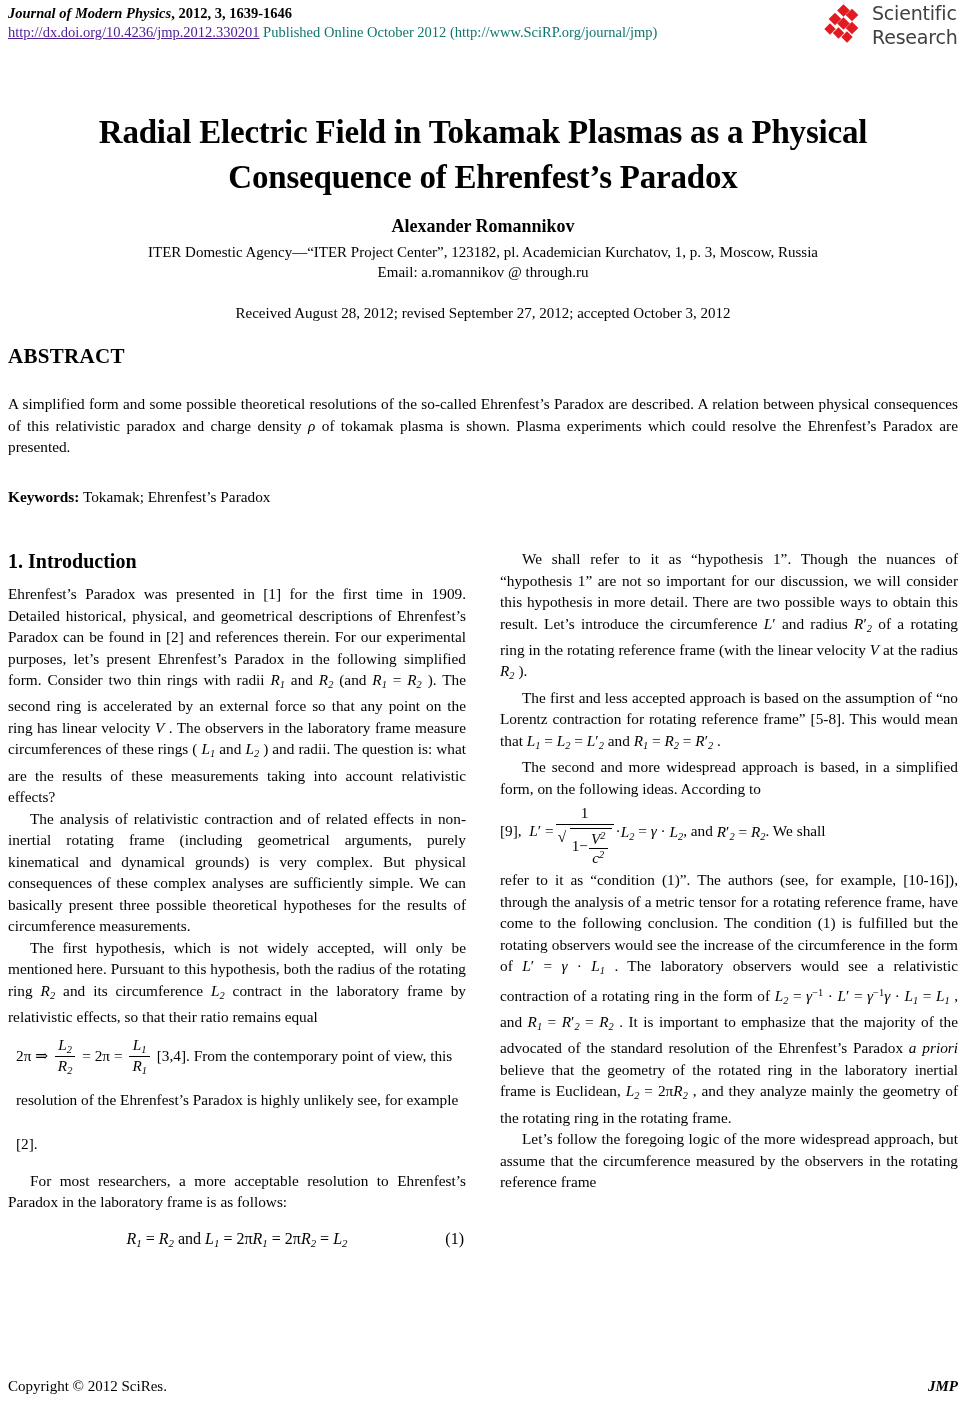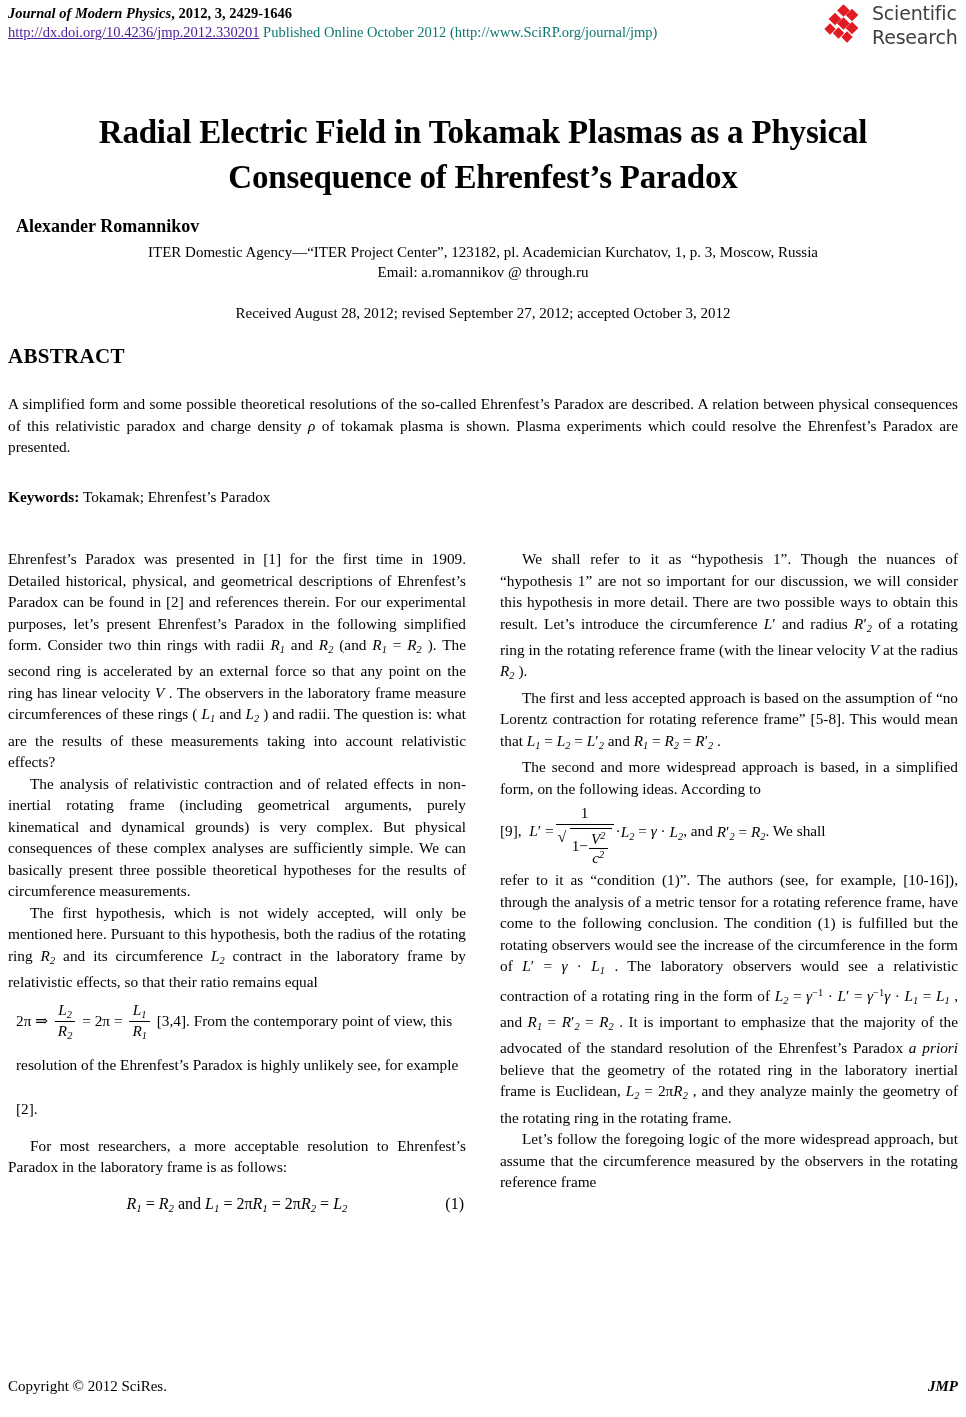--- a/index.html
+++ b/index.html
@@ -87,24 +87,24 @@
     text-align: center;
     font-size: 33px;
     font-weight: bold;
     line-height: 45px;
     letter-spacing: -0.2px;
   }
 
   
   .author {
     position: absolute;
-    left: 16px;
+    left: 8px;
     top: 214px;
     width: 950px;
-    text-align: left;
+    text-align: center;
     font-size: 18px;
     font-weight: bold;
     line-height: 24px;
   }
   .affil {
     position: absolute;
     left: 8px;
     top: 242px;
     width: 950px;
     text-align: center;
@@ -334,21 +334,21 @@
     font-style: italic;
     font-weight: bold;
   }
 </style>
 </head>
 <body>
 
 <div class="page">
 
   <div class="masthead">
-    <div class="mast-line1"><span class="mast-journal">Journal of Modern Physics</span><span class="mast-issue">, 2012, 3, 2429-1646</span></div>
+    <div class="mast-line1"><span class="mast-journal">Journal of Modern Physics</span><span class="mast-issue">, 2012, 3, 1639-1646</span></div>
     <div class="mast-line2"><span class="doi-link">http://dx.doi.org/10.4236/jmp.2012.330201</span><span class="pub-note"> Published Online October 2012 (http://www.SciRP.org/journal/jmp)</span></div>
   </div>
 
   <div class="logo-block">
     <svg class="logo-diamonds" viewBox="0 0 46 46" xmlns="http://www.w3.org/2000/svg">
       <g fill="#e01b22">
         <rect x="17" y="2" width="9" height="9" transform="rotate(45 21.5 6.5)"></rect>
         <rect x="25.5" y="6.5" width="9" height="9" transform="rotate(45 30 11)"></rect>
         <rect x="8.5" y="10.5" width="9" height="9" transform="rotate(45 13 15)"></rect>
         <rect x="17" y="15" width="9" height="9" transform="rotate(45 21.5 19.5)"></rect>
@@ -371,20 +371,21 @@
   <div class="email">Email: a.romannikov @ through.ru</div>
   <div class="dates">Received August 28, 2012; revised September 27, 2012; accepted October 3, 2012</div>
 
   <div class="abstract-head">ABSTRACT</div>
   <div class="abstract-body"><span>A simplified form and some possible theoretical resolutions of the so-called Ehrenfest’s Paradox are described. A relation between physical consequences of this relativistic paradox and charge density </span><span class="mi">ρ</span><span> of tokamak plasma is shown. Plasma experiments which could resolve the Ehrenfest’s Paradox are presented.</span></div>
 
   <div class="keywords"><b>Keywords:</b><span> Tokamak; Ehrenfest’s Paradox</span></div>
 
   <div class="col col-left">
 
+    <div class="sec-head"><span class="num">1.</span><span>Introduction</span></div>
 
     <p class="para"><span>Ehrenfest’s Paradox was presented in [1] for the first time in 1909. Detailed historical, physical, and geometrical descriptions of Ehrenfest’s Paradox can be found in [2] and references therein. For our experimental purposes, let’s present Ehrenfest’s Paradox in the following simplified form. Consider two thin rings with radii </span><span class="mi">R<sub>1</sub></span><span> and </span><span class="mi">R<sub>2</sub></span><span> (and </span><span class="mi">R<sub>1</sub> <span class="mo">=</span> R<sub>2</sub></span><span> ). The second ring is accelerated by an external force so that any point on the ring has linear velocity </span><span class="mi">V</span><span> . The observers in the laboratory frame measure circumferences of these rings ( </span><span class="mi">L<sub>1</sub></span><span> and </span><span class="mi">L<sub>2</sub></span><span> ) and radii. The question is: what are the results of these measurements taking into account relativistic effects?</span></p>
 
     <p class="para indent">The analysis of relativistic contraction and of related effects in non-inertial rotating frame (including geometrical arguments, purely kinematical and dynamical grounds) is very complex. But physical consequences of these complex analyses are sufficiently simple. We can basically present three possible theoretical hypotheses for the results of circumference measurements.</p>
 
     <p class="para indent"><span>The first hypothesis, which is not widely accepted, will only be mentioned here. Pursuant to this hypothesis, both the radius of the rotating ring </span><span class="mi">R<sub>2</sub></span><span> and its circumference </span><span class="mi">L<sub>2</sub></span><span> contract in the laboratory frame by relativistic effects, so that their ratio remains equal</span></p>
 
     <div class="eqline"><span class="mn">2π</span> <span class="mo">⇒</span> <span class="frac"><span class="num-part mi">L<sub>2</sub></span><span class="den-part mi">R<sub>2</sub></span></span> <span class="mo">=</span> <span class="mn">2π</span> <span class="mo">=</span> <span class="frac"><span class="num-part mi">L<sub>1</sub></span><span class="den-part mi">R<sub>1</sub></span></span><span> [3,4]. From the contemporary point of view, this resolution of the Ehrenfest’s Paradox is highly unlikely see, for example [2].</span></div>
 
     <p class="para indent">For most researchers, a more acceptable resolution to Ehrenfest’s Paradox in the laboratory frame is as follows:</p>

